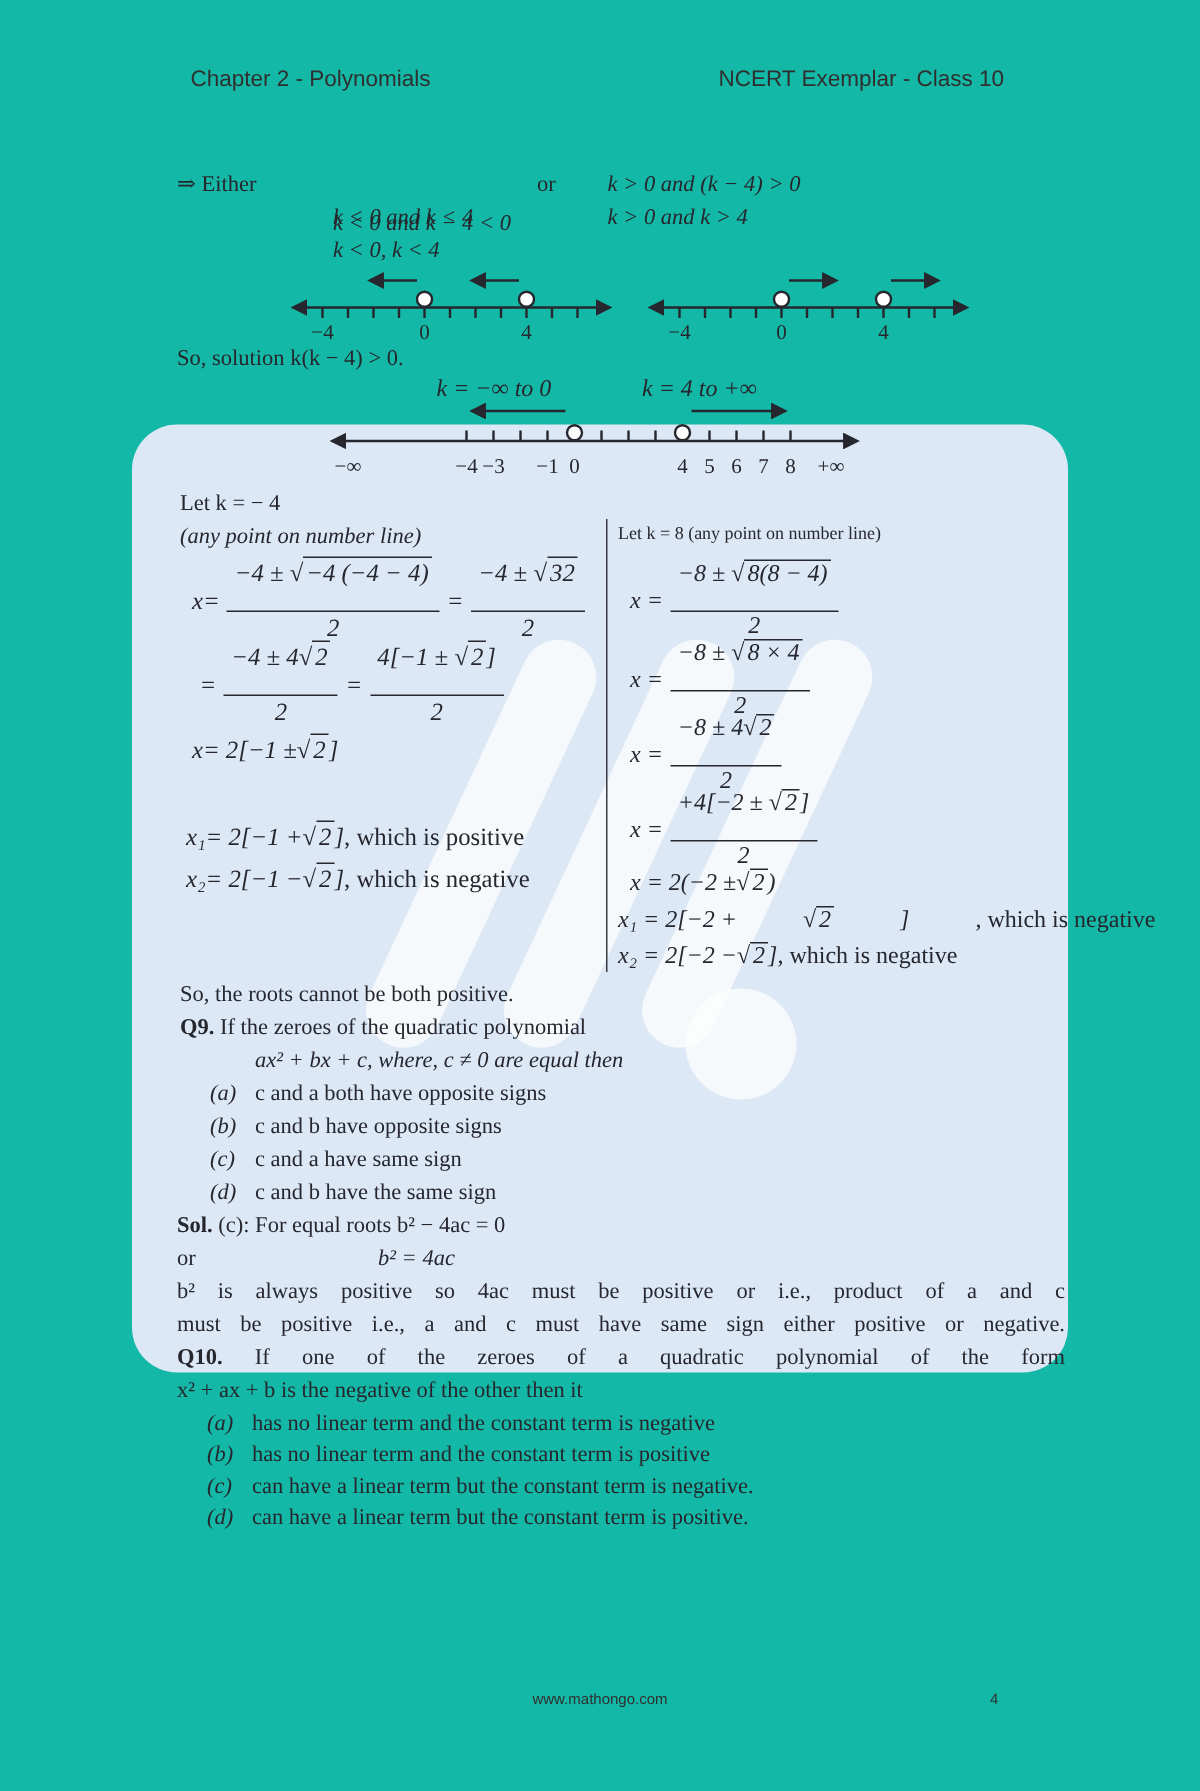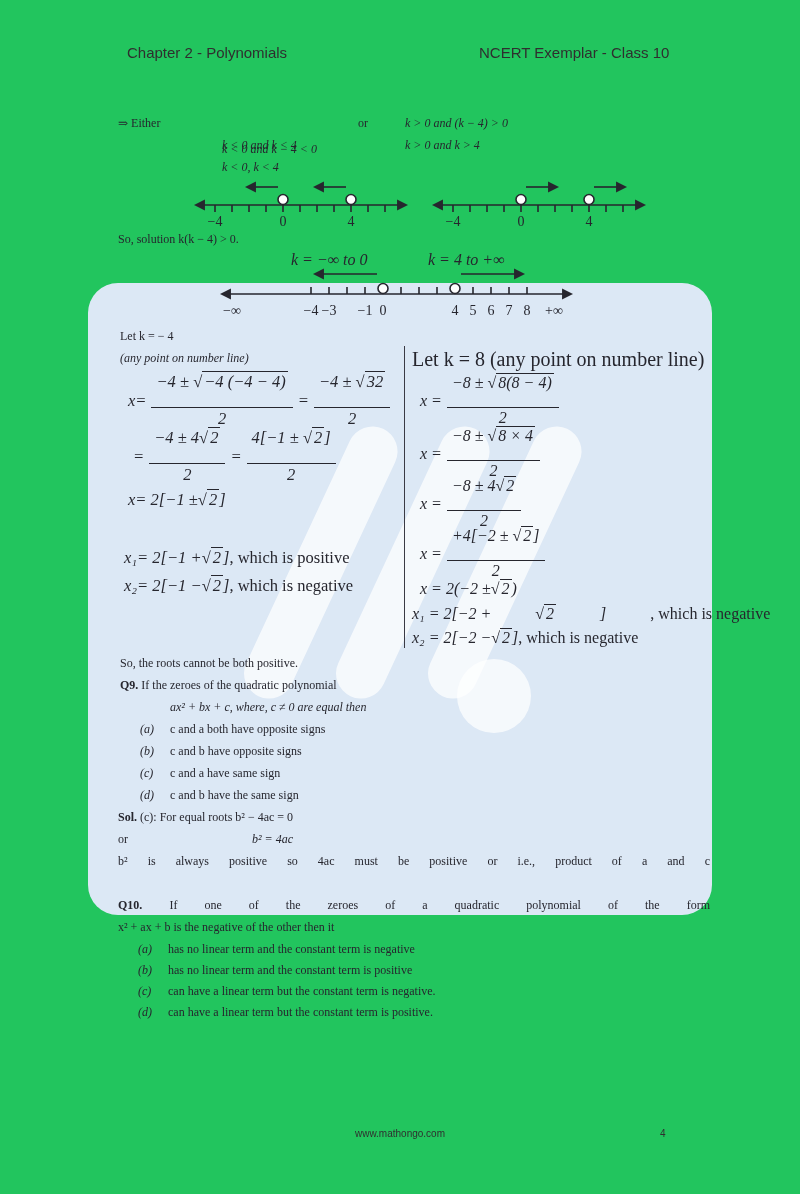--- a/index.html
+++ b/index.html
@@ -1,23 +1,23 @@
 <!DOCTYPE html>
 <html><head>
 <meta charset="utf-8">
 <style>
   html,body{margin:0;padding:0;background:#e8e8e8;}
   .page{
-    position:relative;width:800px;height:1194px;margin:0 auto;background:#22c55e;
+    position:relative;width:800px;height:1194px;margin:0 auto;background:#14b8a6;
     font-family:"Liberation Serif","DejaVu Serif",serif;color:#26262e;overflow:hidden;
   }
   .abs{position:absolute;white-space:nowrap;}
   .sans{font-family:"Liberation Sans","DejaVu Sans",sans-serif;}
   .hdr{font-size:15px;color:#2f2f2f;}
-  .txt{font-size:12px;line-height:21px;}
+  .txt{font-size:15px;line-height:21px;}
   .math{font-style:italic;}
   .b{font-weight:bold;}
   .fill{white-space:normal;text-align:justify;text-align-last:justify;}
   
   .eqrow{display:flex;align-items:center;white-space:nowrap;font-size:16.5px;}
   .frac{display:inline-flex;flex-direction:column;align-items:center;vertical-align:middle;margin:0 5px;}
   .frac .num{padding:0 5px 15px;border-bottom:1.5px solid #26262e;white-space:nowrap;}
   .frac .den{padding-top:1px;}
   .sq{white-space:nowrap;}
   .rsign{font-style:normal;}
@@ -205,21 +205,21 @@
 
   <div class="abs eqrow math" style="left:124px;top:576px;">
     <span>x₂= 2[−1 − </span>
       <span class="sq"><span class="rsign">√</span><span class="rad">2</span></span>
       <span>]</span>
       <span class="roman">, which is negative</span>
   </div>
 
   <div class="divider"></div>
 
-  <div class="abs" style="left:412px;top:348px;font-size:20px;">Let k = 8 (any point on number line)</div>
+  <div class="abs" style="left:412px;top:348px;font-size:12px;">Let k = 8 (any point on number line)</div>
 
   <div class="abs eqrow math" style="left:420px;top:374px;font-size:16px;">
     <span>x =</span>
     <span class="frac">
       <span class="num"><span>−8 ± </span><span class="sq"><span class="rsign">√</span><span class="rad">8(8 − 4)</span></span></span>
       <span class="den">2</span>
     </span>
   </div>
 
   <div class="abs eqrow math" style="left:420px;top:427px;font-size:16px;">
@@ -291,20 +291,21 @@
       <span>c and b have the same sign</span>
   </div>
 
   <div class="abs txt" style="left:118px;top:807px;">
     <span class="b">Sol.</span>
     <span>(c): For equal roots b² − 4ac = 0</span>
   </div>
   <div class="abs txt" style="left:118px;top:829px;">or</div>
   <div class="abs txt math" style="left:252px;top:829px;">b² = 4ac</div>
   <div class="abs txt fill" style="left:118px;top:851px;width:592px;">b² is always positive so 4ac must be positive or i.e., product of a and c</div>
+  <div class="abs txt fill" style="left:118px;top:873px;width:592px;">must be positive i.e., a and c must have same sign either positive or negative.</div>
 
   <div class="abs txt fill" style="left:118px;top:895px;width:592px;">
     <span class="b">Q10.</span>
     <span>If one of the zeroes of a quadratic polynomial of the form</span>
   </div>
   <div class="abs txt" style="left:118px;top:917px;">x² + ax + b is the negative of the other then it</div>
 
   <div class="abs txt opt" style="left:138px;top:939px;">
     <span class="olabel">(a)</span>
       <span>has no linear term and the constant term is negative</span>

